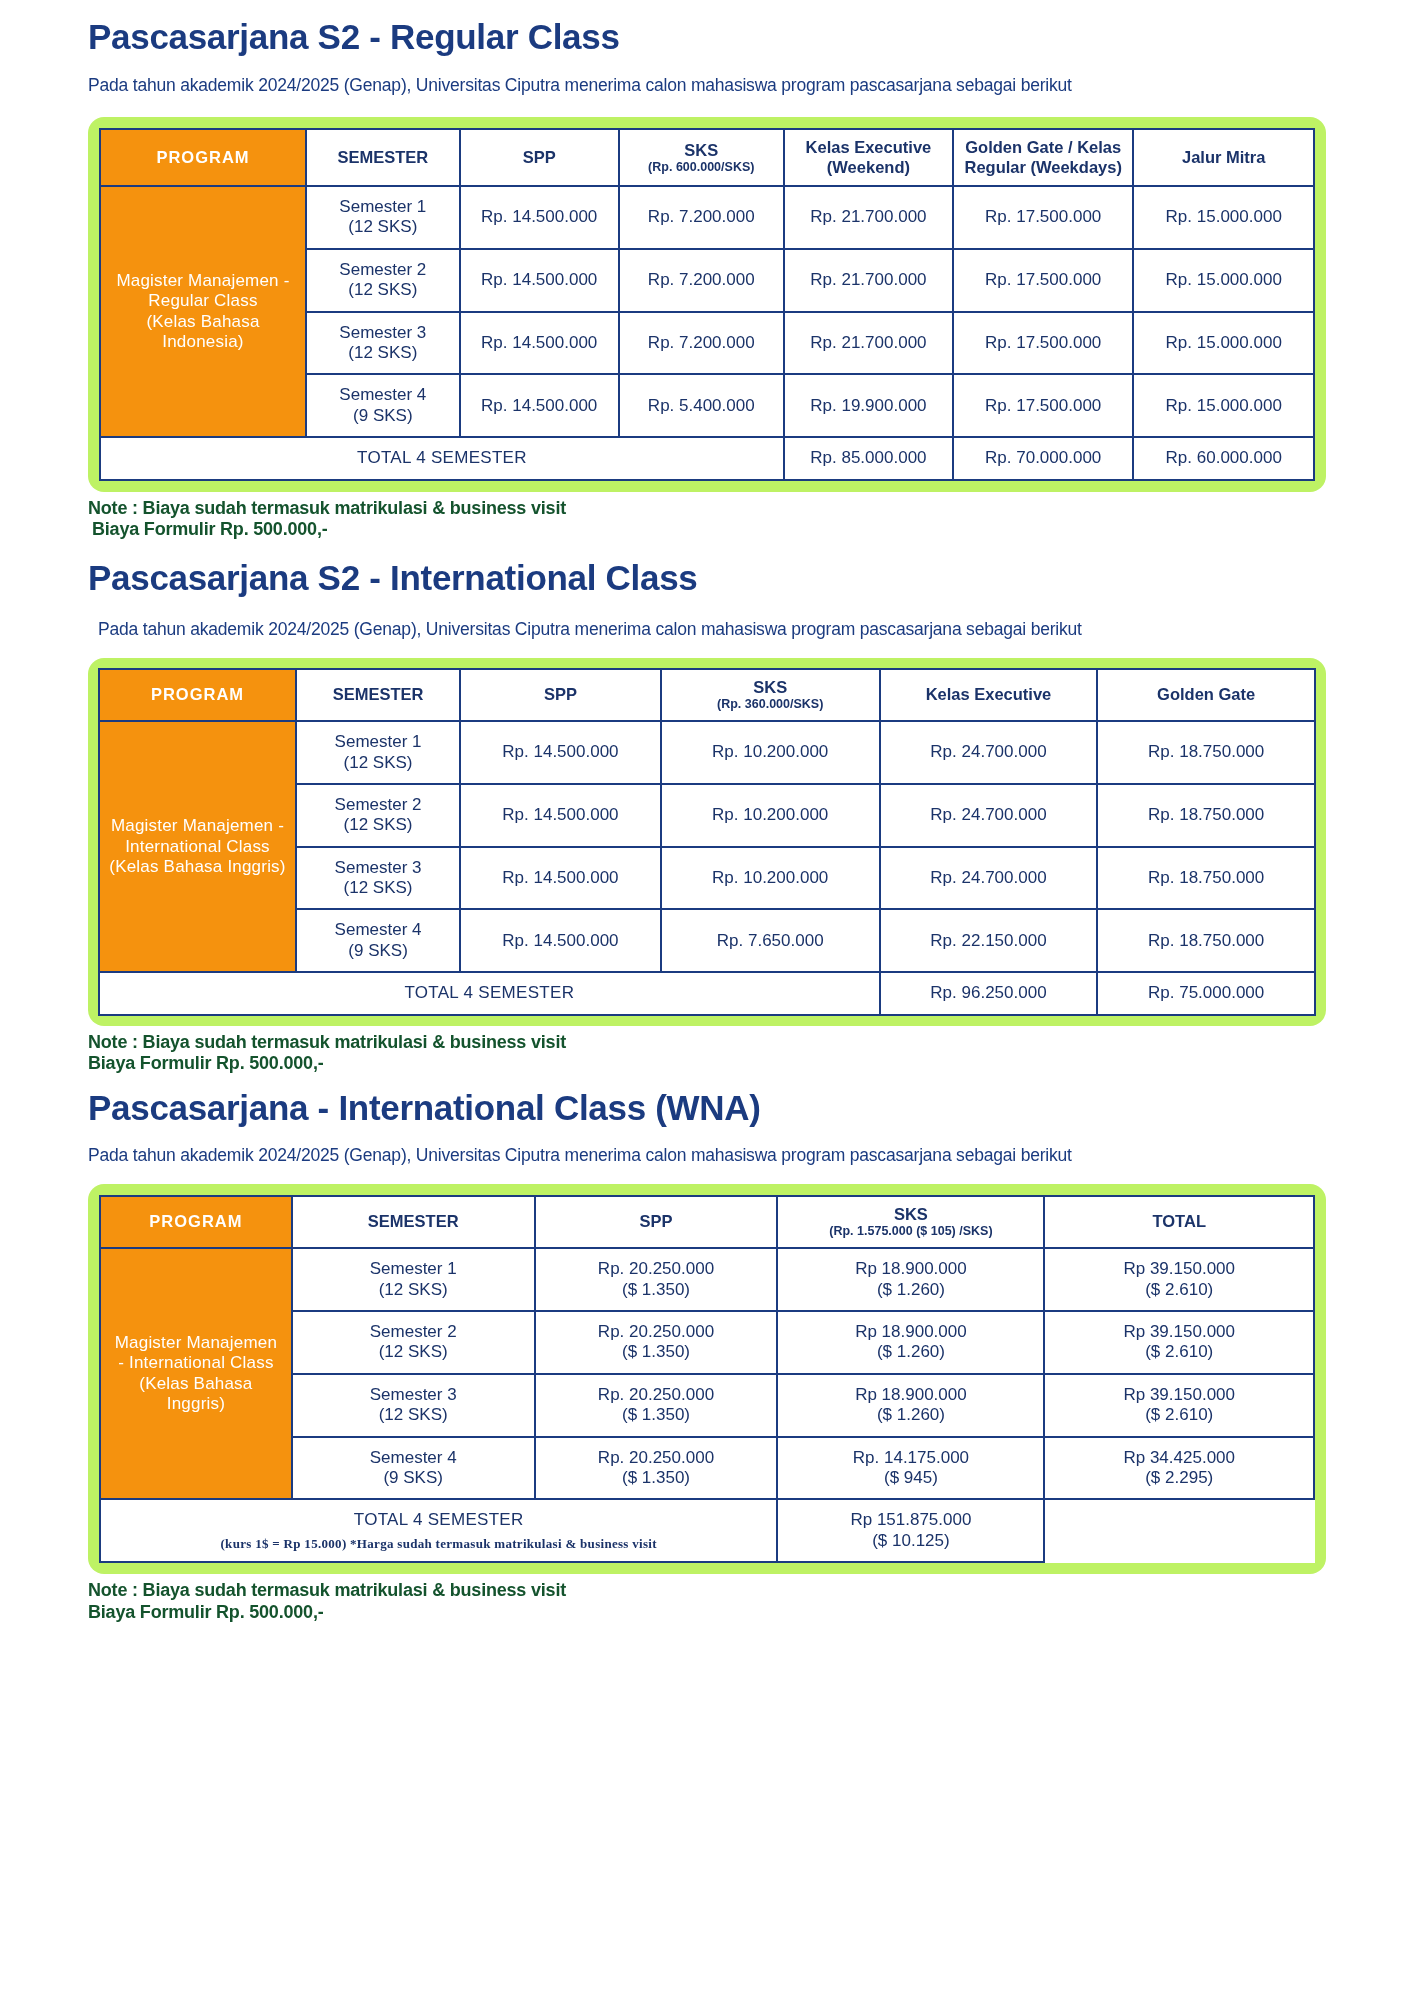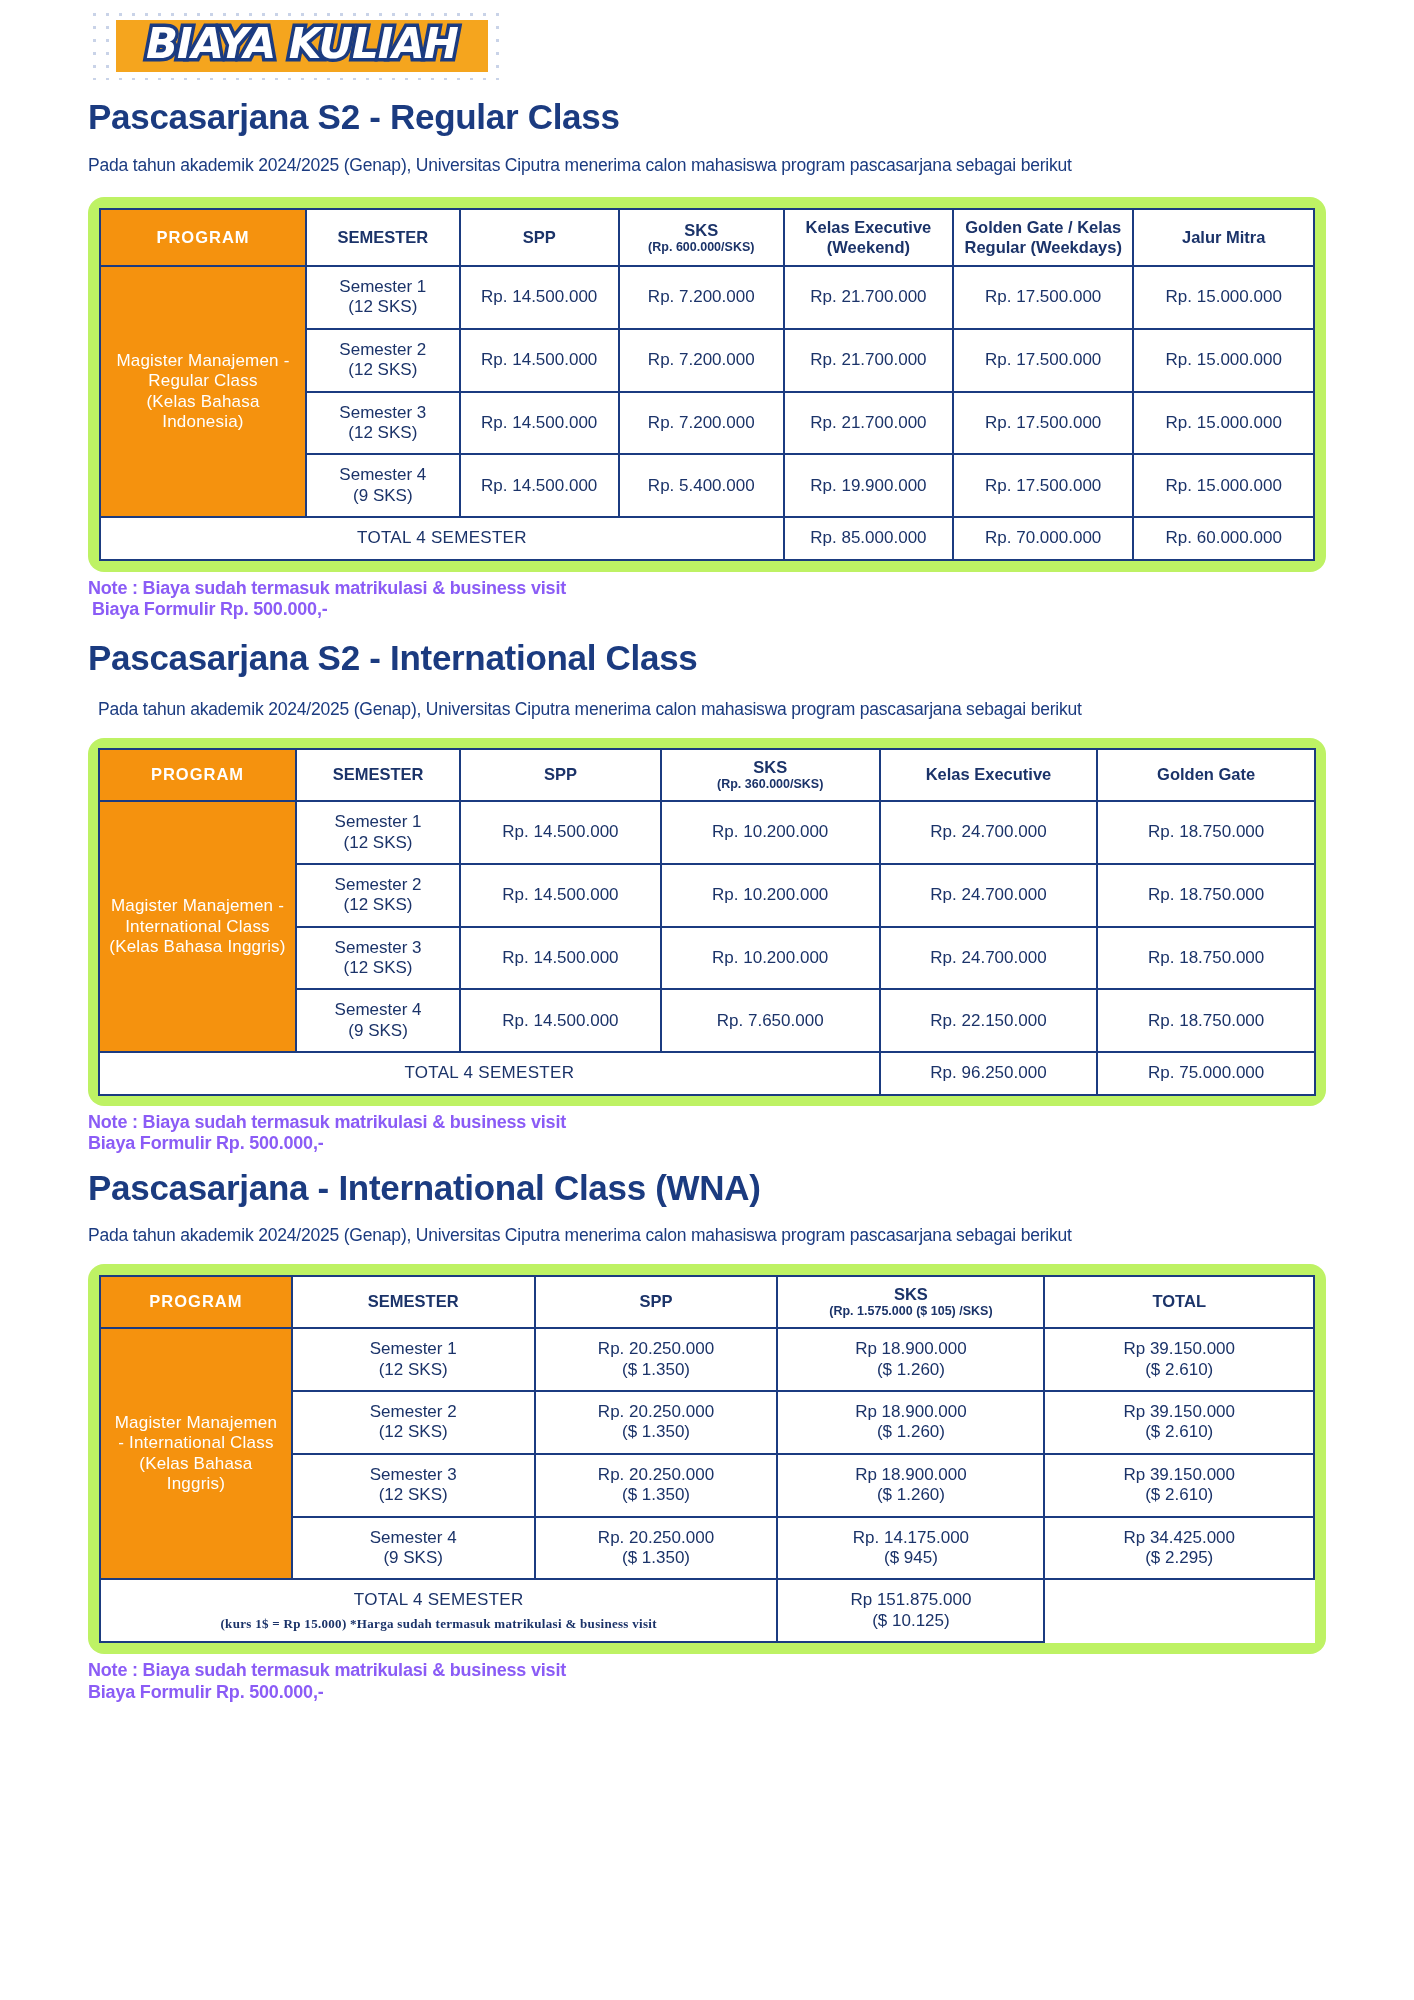--- a/index.html
+++ b/index.html
@@ -72,21 +72,21 @@
     font-weight: normal;
     color: #1b3b80;
     line-height: 1.18;
     letter-spacing: -0.2px;
   }
   p.intro.indent { padding-left: 10px; }
 
   p.note {
     font-size: 18px;
     font-weight: bold;
-    color: #8b5cf6;
+    color: #14532d;
     line-height: 1.2;
     letter-spacing: -0.2px;
   }
   p.note .nl2 { display: block; padding-left: 4px; }
 
   
   .table-frame {
     background: #bef264;
     border-radius: 16px;
     padding: 11px;
@@ -159,25 +159,20 @@
   .mt6  { margin-top: 6px; }
   .mt14 { margin-top: 14px; }
   .mt18 { margin-top: 18px; }
   .mt22 { margin-top: 22px; }
 </style>
 </head>
 <body>
 
 <div class="page">
 
-  <div class="logo-wrap">
-    <div class="logo-dots"></div>
-    <div class="logo-orange"></div>
-    <div class="logo-text">BIAYA KULIAH</div>
-  </div>
 
   <h1 class="section-title mt18">Pascasarjana S2 - Regular Class</h1>
   <p class="intro mt18">Pada tahun akademik 2024/2025 (Genap), Universitas Ciputra menerima calon mahasiswa program pascasarjana sebagai berikut</p>
 
   <div class="table-frame mt22">
     <table class="fee">
       <colgroup>
         <col style="width:16.2%">
           <col style="width:12.1%">
           <col style="width:12.5%">

